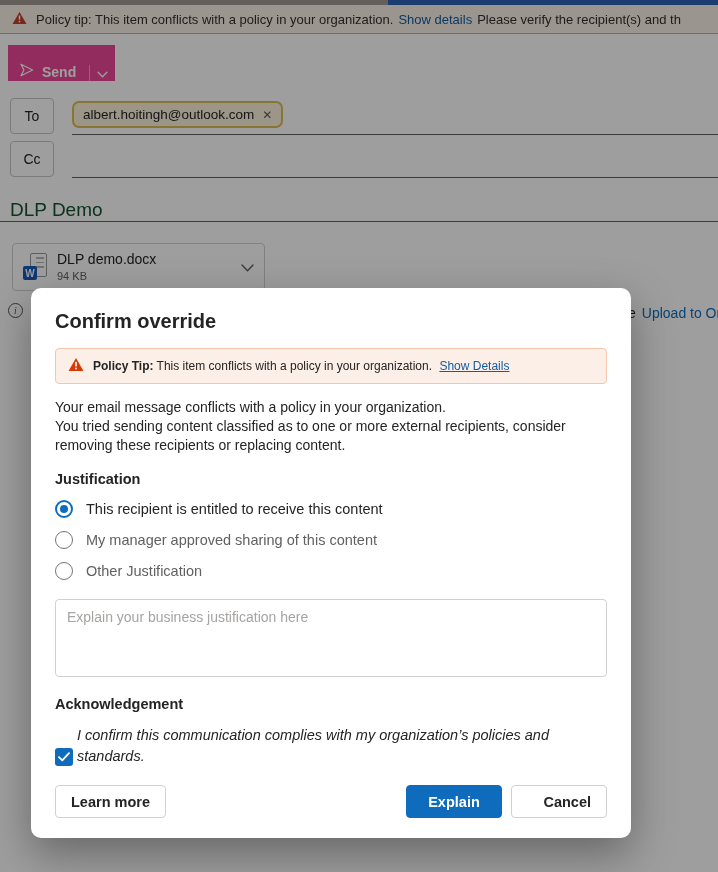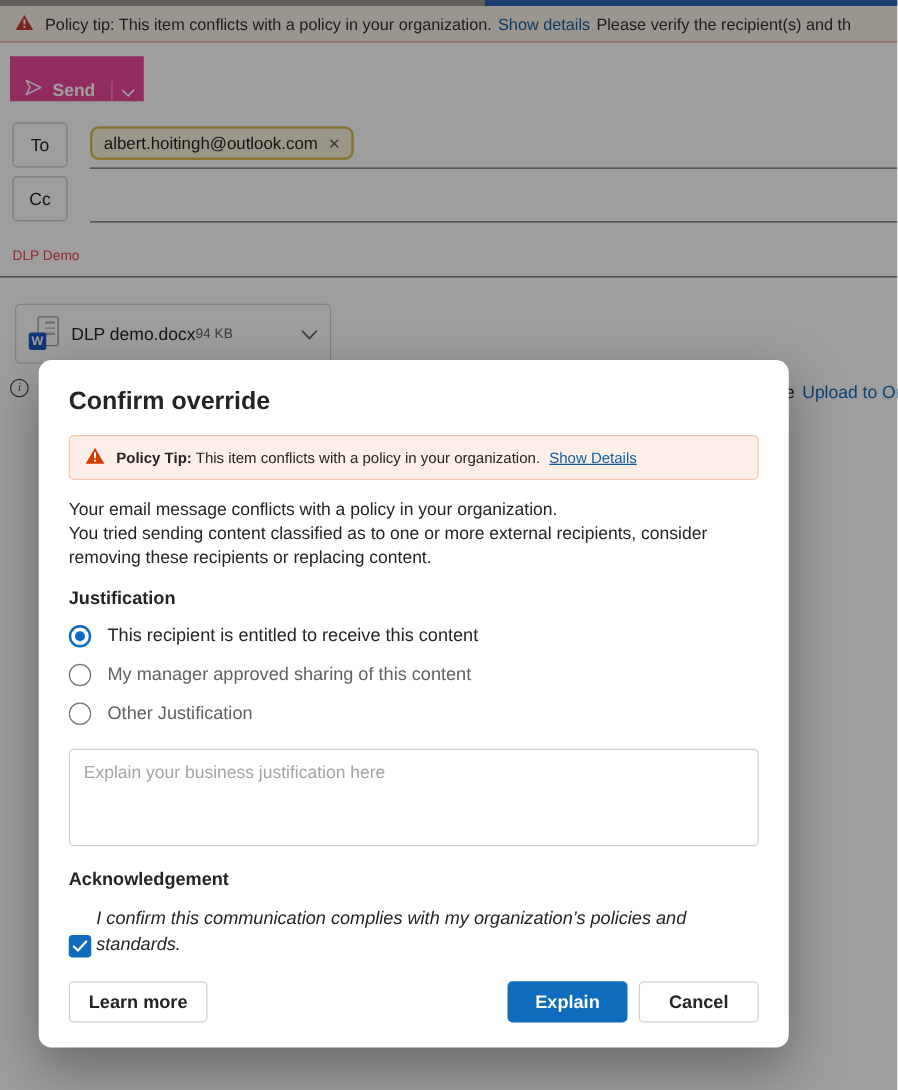--- a/index.html
+++ b/index.html
@@ -48,36 +48,36 @@
   .cc-line { position:absolute; left:72px; right:0; top:177px; border-bottom:1px solid #616161; }
 
   .chip {
     position:absolute; left:72px; top:101px; height:27px;
     display:inline-flex; align-items:center; gap:8px; padding:0 9px;
     border:2px solid #dcbd50; background:#faf3da; border-radius:7px;
     font-size:13.5px; color:#242424; cursor:pointer;
   }
   .chip .x { color:#5b5b5b; font-size:12px; line-height:1; cursor:pointer; }
 
-  .subject { position:absolute; left:10px; top:199px; font-size:11px; color:#ef4444; }
+  .subject { position:absolute; left:10px; top:199px; font-size:19px; color:#14532d; }
   .subject-line { position:absolute; left:0; right:0; top:221px; border-bottom:1px solid #616161; }
 
   .attach-card {
     position:absolute; left:12px; top:243px; width:253px; height:48px;
     border:1px solid #d1d1d1; border-radius:4px; background:#fff;
     display:flex; align-items:center; padding:0 10px; gap:10px; cursor:pointer;
   }
   .word-ic { position:relative; width:24px; height:28px; flex:0 0 auto; }
   .word-ic .page { position:absolute; right:0; top:0; width:17px; height:24px;
     background:#fff; border:1px solid #9a9a9a; border-radius:2px; }
   .word-ic .page i { display:block; height:1.5px; background:#b9b9b9; margin:3px 2px 0 5px; }
   .word-ic .wbox { position:absolute; left:0; bottom:1px; width:14px; height:14px;
     background:#185abd; color:#fff; font-weight:700; font-size:10px;
     display:flex; align-items:center; justify-content:center; border-radius:2px; }
-  .attach-meta { display:flex; line-height:1.2; }
+  .attach-meta { display:flex; flex-direction:column; line-height:1.2; }
   .attach-name { font-size:14px; color:#242424; }
   .attach-size { font-size:11px; color:#616161; margin-top:2px; }
   .attach-chev { margin-left:auto; color:#616161; }
 
   .info-ic {
     position:absolute; left:8px; top:303px; width:15px; height:15px;
     border:1.3px solid #555; border-radius:50%; color:#555;
     font-size:10px; font-style:italic; font-family:"Liberation Serif", serif;
     display:flex; align-items:center; justify-content:center;
   }
@@ -135,21 +135,21 @@
     width:18px; height:18px; border-radius:3px; background:#0f6cbd; flex:0 0 auto;
     display:flex; align-items:center; justify-content:center; margin-top:1px;
   }
   .check-label { font-size:14.5px; line-height:1.42; color:#242424; max-width:478px; }
 
   .modal-footer { margin-top:19px; display:flex; align-items:center; }
   .btn {
     height:33px; border-radius:4px; font-family:"Liberation Sans", sans-serif;
     font-size:14.5px; cursor:pointer; padding:0 15px;
   }
-  .btn-outline { background:#fff; border:1px solid #d1d1d1; color:#242424; font-weight:600; }
+  .btn-outline { background:#fff; border:1px solid #d1d1d1; color:#242424; font-weight:600;text-align:right; }
   .btn-primary { background:#0f6cbd; border:1px solid #0f6cbd; color:#fff; font-weight:700; min-width:96px; }
   .btn-cancel  { min-width:96px; }
   .footer-right { margin-left:auto; display:flex; gap:9px; }
 </style>
 </head>
 <body>
 
 <div class="bg">
 
   <div class="top-strip">

